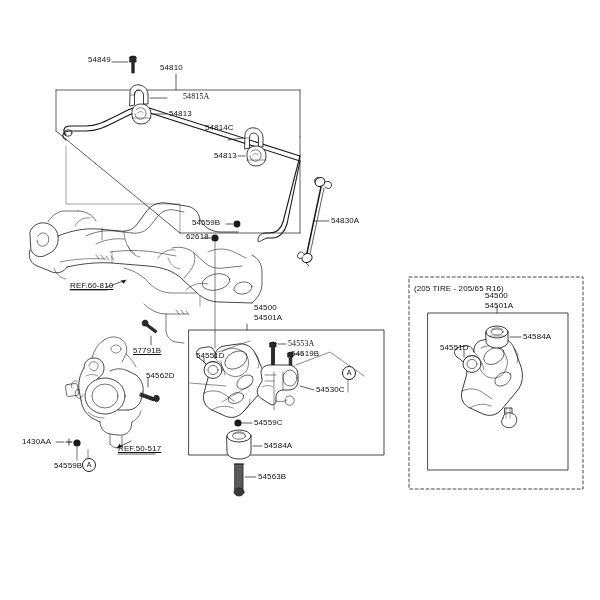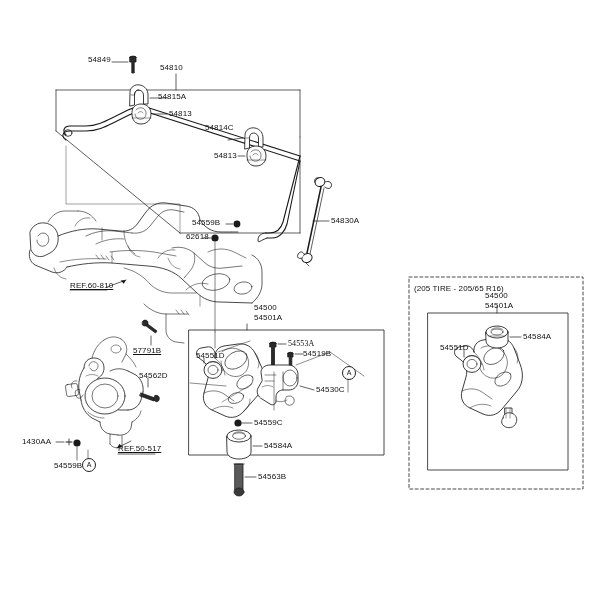--- a/index.html
+++ b/index.html
@@ -359,41 +359,41 @@
           <path d="M464,360 C466,356 472,354 477,357" stroke-width="0.5"></path>
         </g>
         <path d="M464,357 L464,350" stroke-width="0.7"></path>
 
       </g>
     </svg>
 
     
     <div class="lbl" style="left:88px;  top:56px;">54849</div>
     <div class="lbl" style="left:160px; top:64px;">54810</div>
-    <div class="lbl" style="left:158px; top:93px;">54815A</div>
+    <div class="lbl" style="left:183px; top:93px;font-family:Liberation Serif, serif;">54815A</div>
     <div class="lbl" style="left:169px; top:110px;">54813</div>
     <div class="lbl" style="left:205px; top:124px;text-align:center;">54814C</div>
     <div class="lbl" style="left:214px; top:152px;">54813</div>
     <div class="lbl" style="left:331px; top:217px;">54830A</div>
     <div class="lbl" style="left:192px; top:219px;">54559B</div>
     <div class="lbl" style="left:178px; top:233px;padding-left:8px;">62618</div>
 
     <div class="lbl u" style="left:70px; top:282px;">REF.60-810</div>
     <div class="lbl" style="left:133px; top:347px;text-decoration:underline;">57791B</div>
 
-    <div class="lbl" style="left:139px; top:372px;">54562D</div>
+    <div class="lbl" style="left:146px; top:372px;">54562D</div>
     <div class="lbl u" style="left:118px; top:445px;">REF.50-517</div>
     <div class="lbl" style="left:22px;  top:438px;">1430AA</div>
     <div class="lbl" style="left:54px;  top:462px;">54559B</div>
 
     <div class="lbl" style="left:254px; top:304px;">54500</div>
     <div class="lbl" style="left:254px; top:314px;">54501A</div>
     <div class="lbl" style="left:196px; top:352px;">54551D</div>
     <div class="lbl" style="left:288px; top:340px;font-family:Liberation Serif, serif;">54553A</div>
-    <div class="lbl" style="left:303px; top:350px;">54519B</div>
+    <div class="lbl" style="left:291px; top:350px;">54519B</div>
     <div class="lbl" style="left:316px; top:386px;">54530C</div>
     <div class="lbl" style="left:254px; top:419px;">54559C</div>
     <div class="lbl" style="left:264px; top:442px;">54584A</div>
     <div class="lbl" style="left:258px; top:473px;">54563B</div>
 
     <div class="circA" style="left:342px; top:366px;">A</div>
     <div class="circA" style="left:82px;  top:458px;">A</div>
 
     <div class="lbl" style="left:414px; top:285px;">(205 TIRE - 205/65 R16)</div>
     <div class="lbl" style="left:485px; top:292px;">54500</div>

